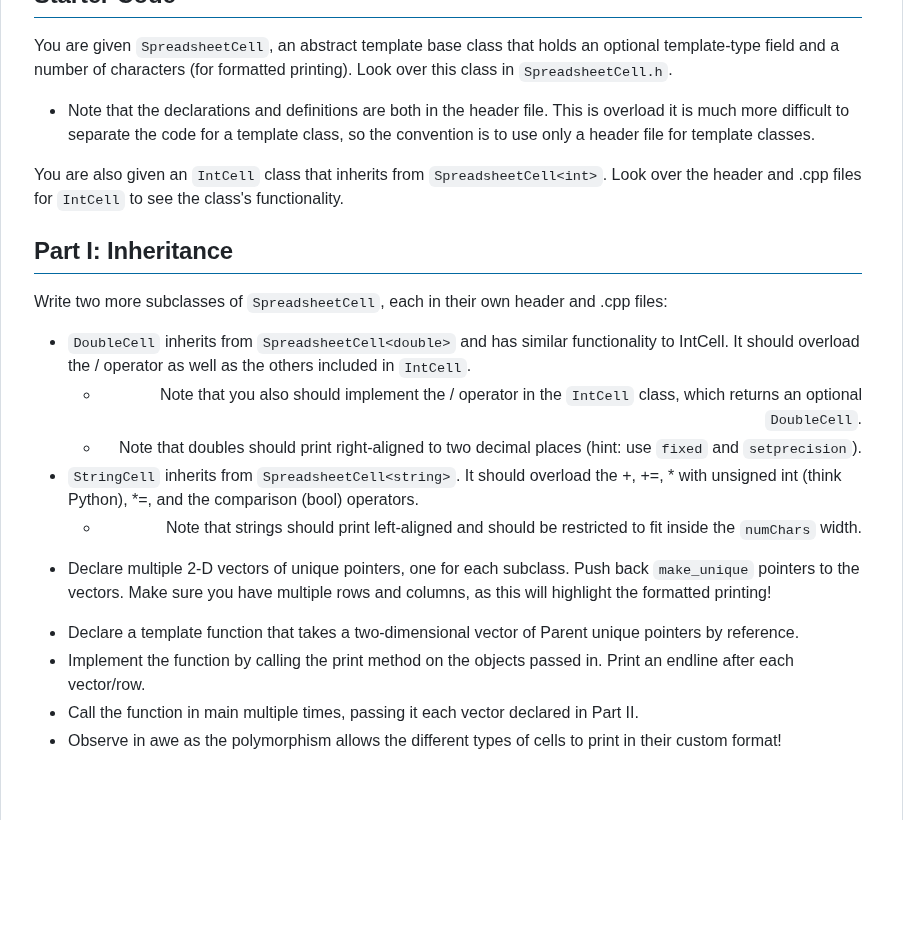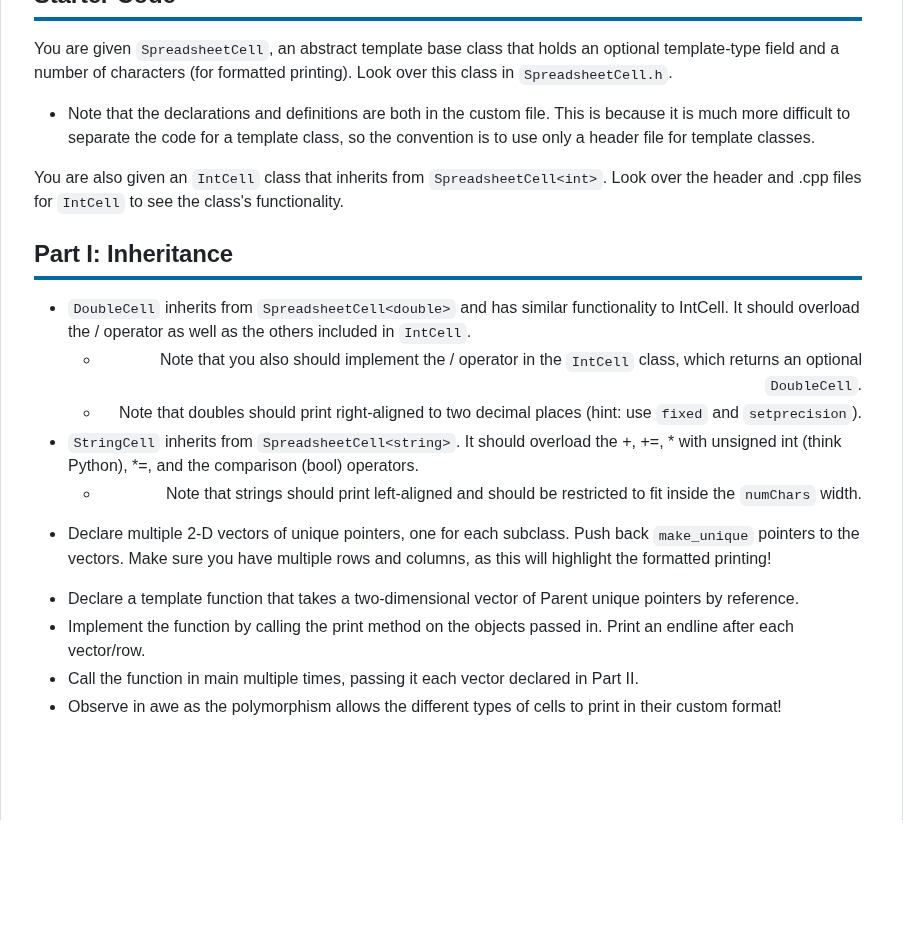--- a/index.html
+++ b/index.html
@@ -33,21 +33,21 @@
     font-size: 16px;
     line-height: 1.5;
   }
   h2.section {
     font-size: 24px;
     line-height: 1.25;
     font-weight: 700;
     letter-spacing: -0.2px;
     margin: 0 0 0 0;
     padding-bottom: 7px;
-    border-bottom: 4px solid #0369a1;
+    border-bottom: 1px solid #0369a1;
     color: #1f2328;
   }
   h2.section.spaced {
     margin-top: 24px;
   }
   p.para {
     margin: 16px 0 0 0;
     font-size: 16px;
     line-height: 1.5;
     color: #1f2328;
@@ -90,24 +90,25 @@
   }
 </style>
 </head>
 <body>
 
 <div class="page">
   <div class="doc" id="doc-root">
       <h2 class="section">Starter Code</h2>
       <p class="para"><span>You are given </span><code class="inline">SpreadsheetCell</code><span>, an abstract template base class that holds an optional template-type field and a number of characters (for formatted printing). Look over this class in </span><code class="inline">SpreadsheetCell.h</code><span>.</span></p>
       <ul class="list">
-        <li><span>Note that the declarations and definitions are both in the custom file. This is because it is much more difficult to separate the code for a template class, so the convention is to use only a header file for template classes.</span></li>
+        <li><span>Note that the declarations and definitions are both in the header file. This is overload it is much more difficult to separate the code for a template class, so the convention is to use only a header file for template classes.</span></li>
       </ul>
       <p class="para"><span>You are also given an </span><code class="inline">IntCell</code><span> class that inherits from </span><code class="inline">SpreadsheetCell&lt;int&gt;</code><span>. Look over the header and .cpp files for </span><code class="inline">IntCell</code><span> to see the class's functionality.</span></p>
       <h2 class="section spaced">Part I: Inheritance</h2>
+      <p class="para"><span>Write two more subclasses of </span><code class="inline">SpreadsheetCell</code><span>, each in their own header and .cpp files:</span></p>
       <ul class="list">
         <li><code class="inline">DoubleCell</code><span> inherits from </span><code class="inline">SpreadsheetCell&lt;double&gt;</code><span> and has similar functionality to IntCell. It should overload the / operator as well as the others included in </span><code class="inline">IntCell</code><span>.</span><ul class="sub">
             <li><span>Note that you also should implement the / operator in the </span><code class="inline">IntCell</code><span> class, which returns an optional </span><code class="inline">DoubleCell</code><span>.</span></li>
             <li><span>Note that doubles should print right-aligned to two decimal places (hint: use </span><code class="inline">fixed</code><span> and </span><code class="inline">setprecision</code><span>).</span></li>
           </ul></li>
         <li><code class="inline">StringCell</code><span> inherits from </span><code class="inline">SpreadsheetCell&lt;string&gt;</code><span>. It should overload the +, +=, * with unsigned int (think Python), *=, and the comparison (bool) operators.</span><ul class="sub">
             <li><span>Note that strings should print left-aligned and should be restricted to fit inside the </span><code class="inline">numChars</code><span> width.</span></li>
           </ul></li>
       </ul>
       <ul class="list">

